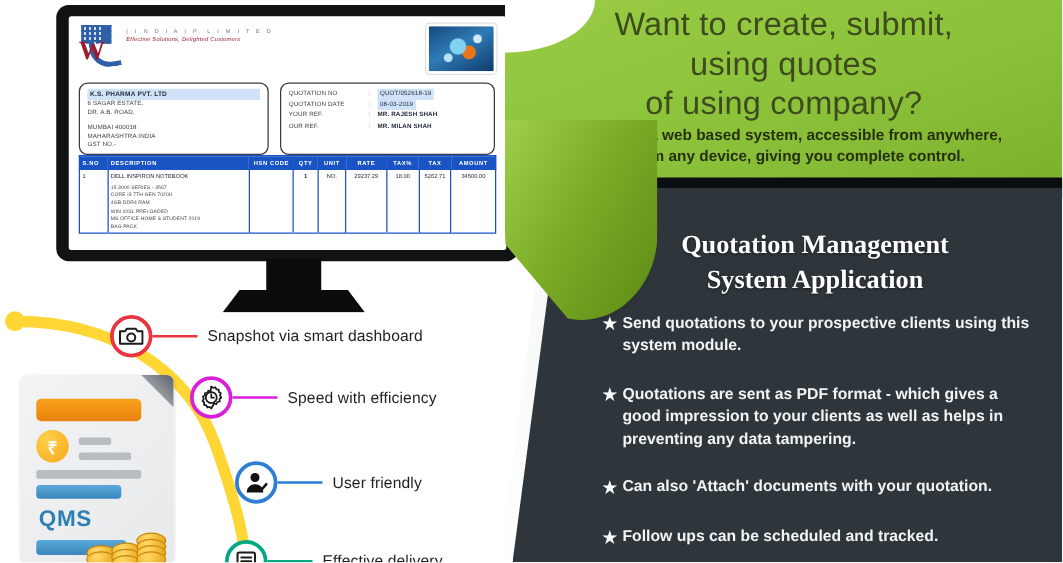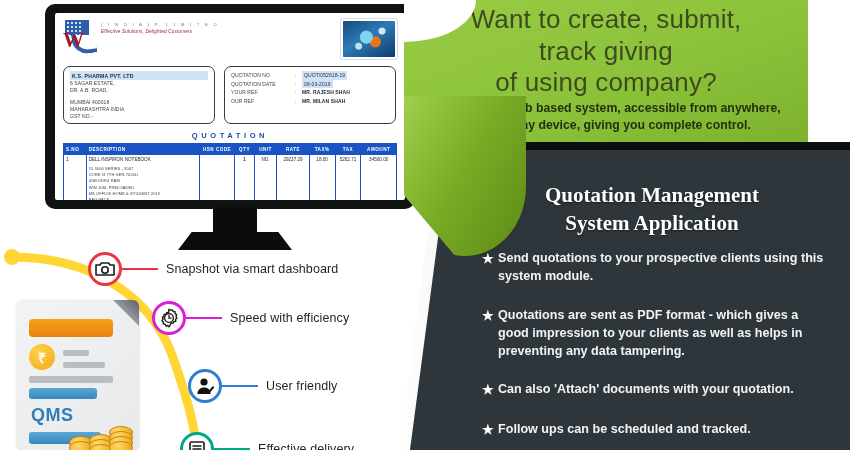--- a/index.html
+++ b/index.html
@@ -113,21 +113,21 @@
     display:flex;align-items:center;justify-content:center;color:#fff;font-size:14px;font-weight:bold;}
   .qms-g{position:absolute;background:#b8bdc2;border-radius:2px;}
   .qms-bar-b{position:absolute;background:linear-gradient(180deg,#5aa8d8 0%,#3a86bd 100%);border-radius:3px;}
   .qms-txt{position:absolute;left:14px;top:105px;font-size:18px;font-weight:bold;color:#2d7fb5;letter-spacing:.5px;}
   .coins{position:absolute;left:52px;top:122px;width:66px;height:30px;}
   .coinst{position:absolute;width:22px;height:11px;border-radius:50%;
     background:radial-gradient(circle at 35% 30%,#ffd968,#e8a011);border:1px solid #c8870c;}
 
   
   .green{
-    position:absolute;left:404px;top:0;width:404px;height:152px;
+    position:absolute;left:404px;top:0;width:446px;height:152px;
     background:linear-gradient(160deg,#9acb45 0%,#8bc23a 55%,#7db02c 100%);
     border-bottom-left-radius:60px 34px;
   }
   .green-tl{
     position:absolute;left:404px;top:0;width:72px;height:42px;background:#fff;
     border-bottom-right-radius:72px 42px;
   }
   .green-curl{
     position:absolute;left:404px;top:96px;width:122px;height:160px;
     background:linear-gradient(120deg,#9fd04b 0%,#79ab25 48%,#5d8a16 100%);
@@ -223,21 +223,20 @@
               <span class="qval">MR. RAJESH SHAH</span>
             </div>
             <div class="qrow">
               <span class="qlab">OUR REF.</span>
               <span class="qcolon">:</span>
               <span class="qval">MR. MILAN SHAH</span>
             </div>
           </div>
         </div>
 
-        <div class="qtitle">QUOTATION</div>
 
         <table class="qt">
           <colgroup>
             <col style="width:7%">
               <col style="width:35%">
               <col style="width:11%">
               <col style="width:6%">
             <col style="width:7%">
               <col style="width:10%">
               <col style="width:8%">
@@ -359,21 +358,21 @@
       <div class="coinst" style="left:40px;top:4px;"></div>
       <div class="coinst" style="left:40px;top:9px;"></div>
       <div class="coinst" style="left:40px;top:14px;"></div>
       <div class="coinst" style="left:40px;top:19px;"></div>
     </div>
   </div>
 
   <div class="green">
     <div class="g-head">
       <div>Want to create, submit,</div>
-      <div>track giving</div>
+      <div>using quotes</div>
       <div>of using company?</div>
     </div>
     <div class="g-sub">
       <div>QMS is a web based system, accessible from anywhere,</div>
       <div>from any device, giving you complete control.</div>
     </div>
   </div>
   <div class="green-tl"></div>
 
   <div class="dark-top"></div>

